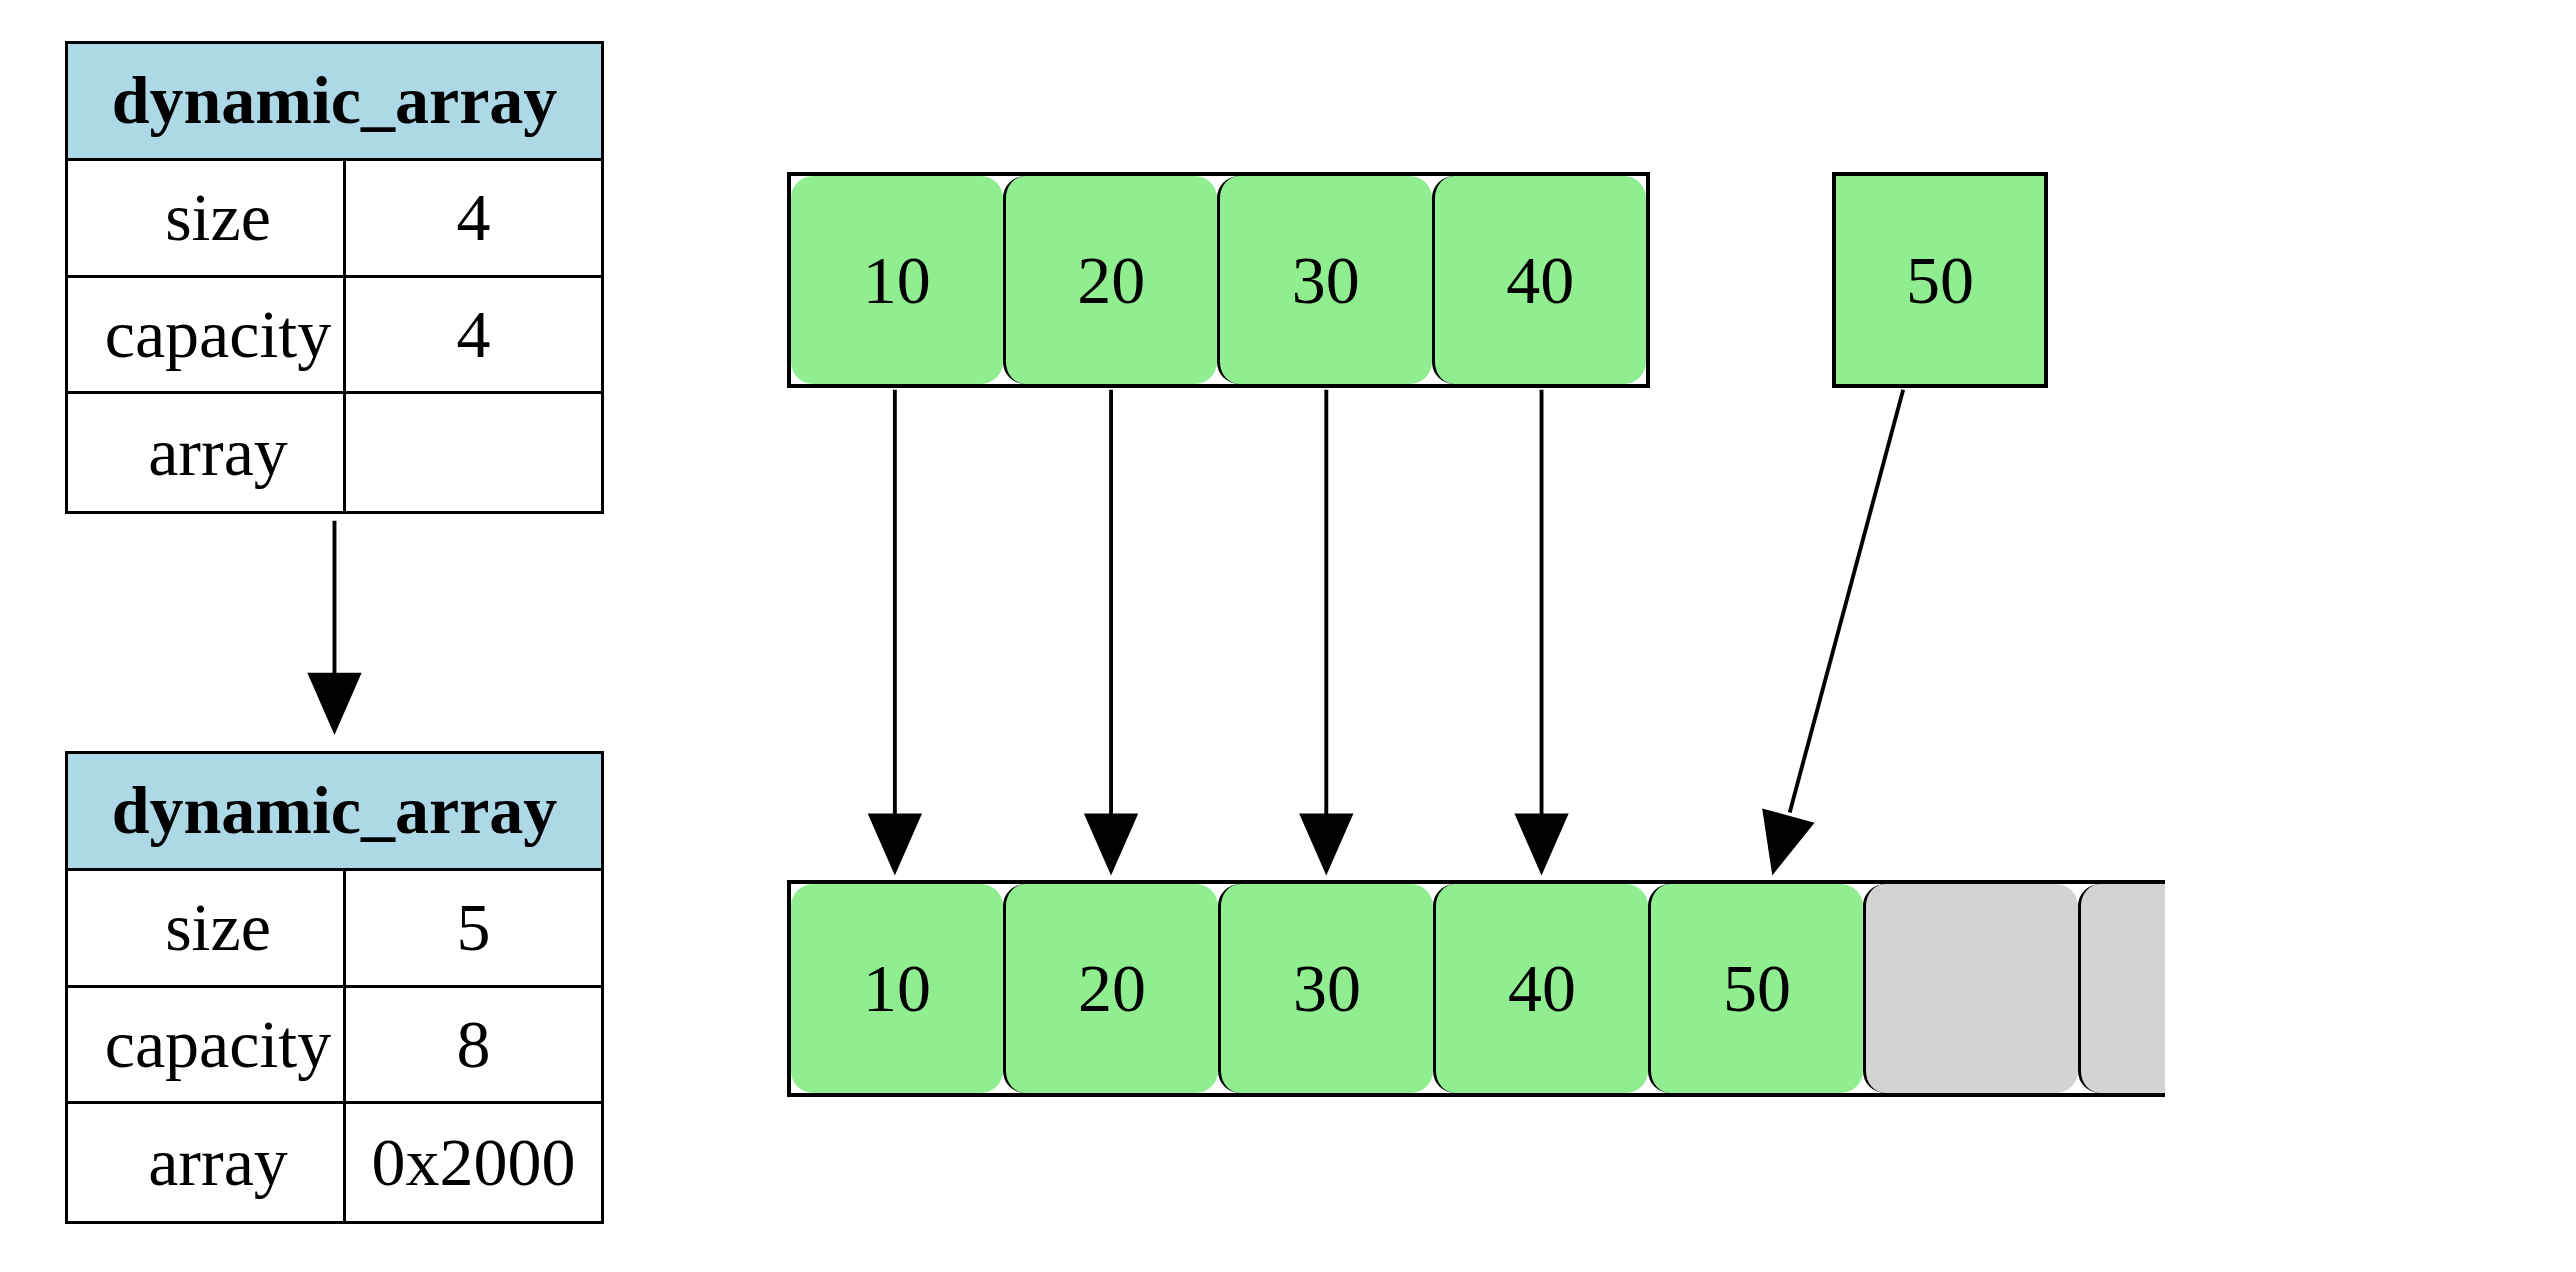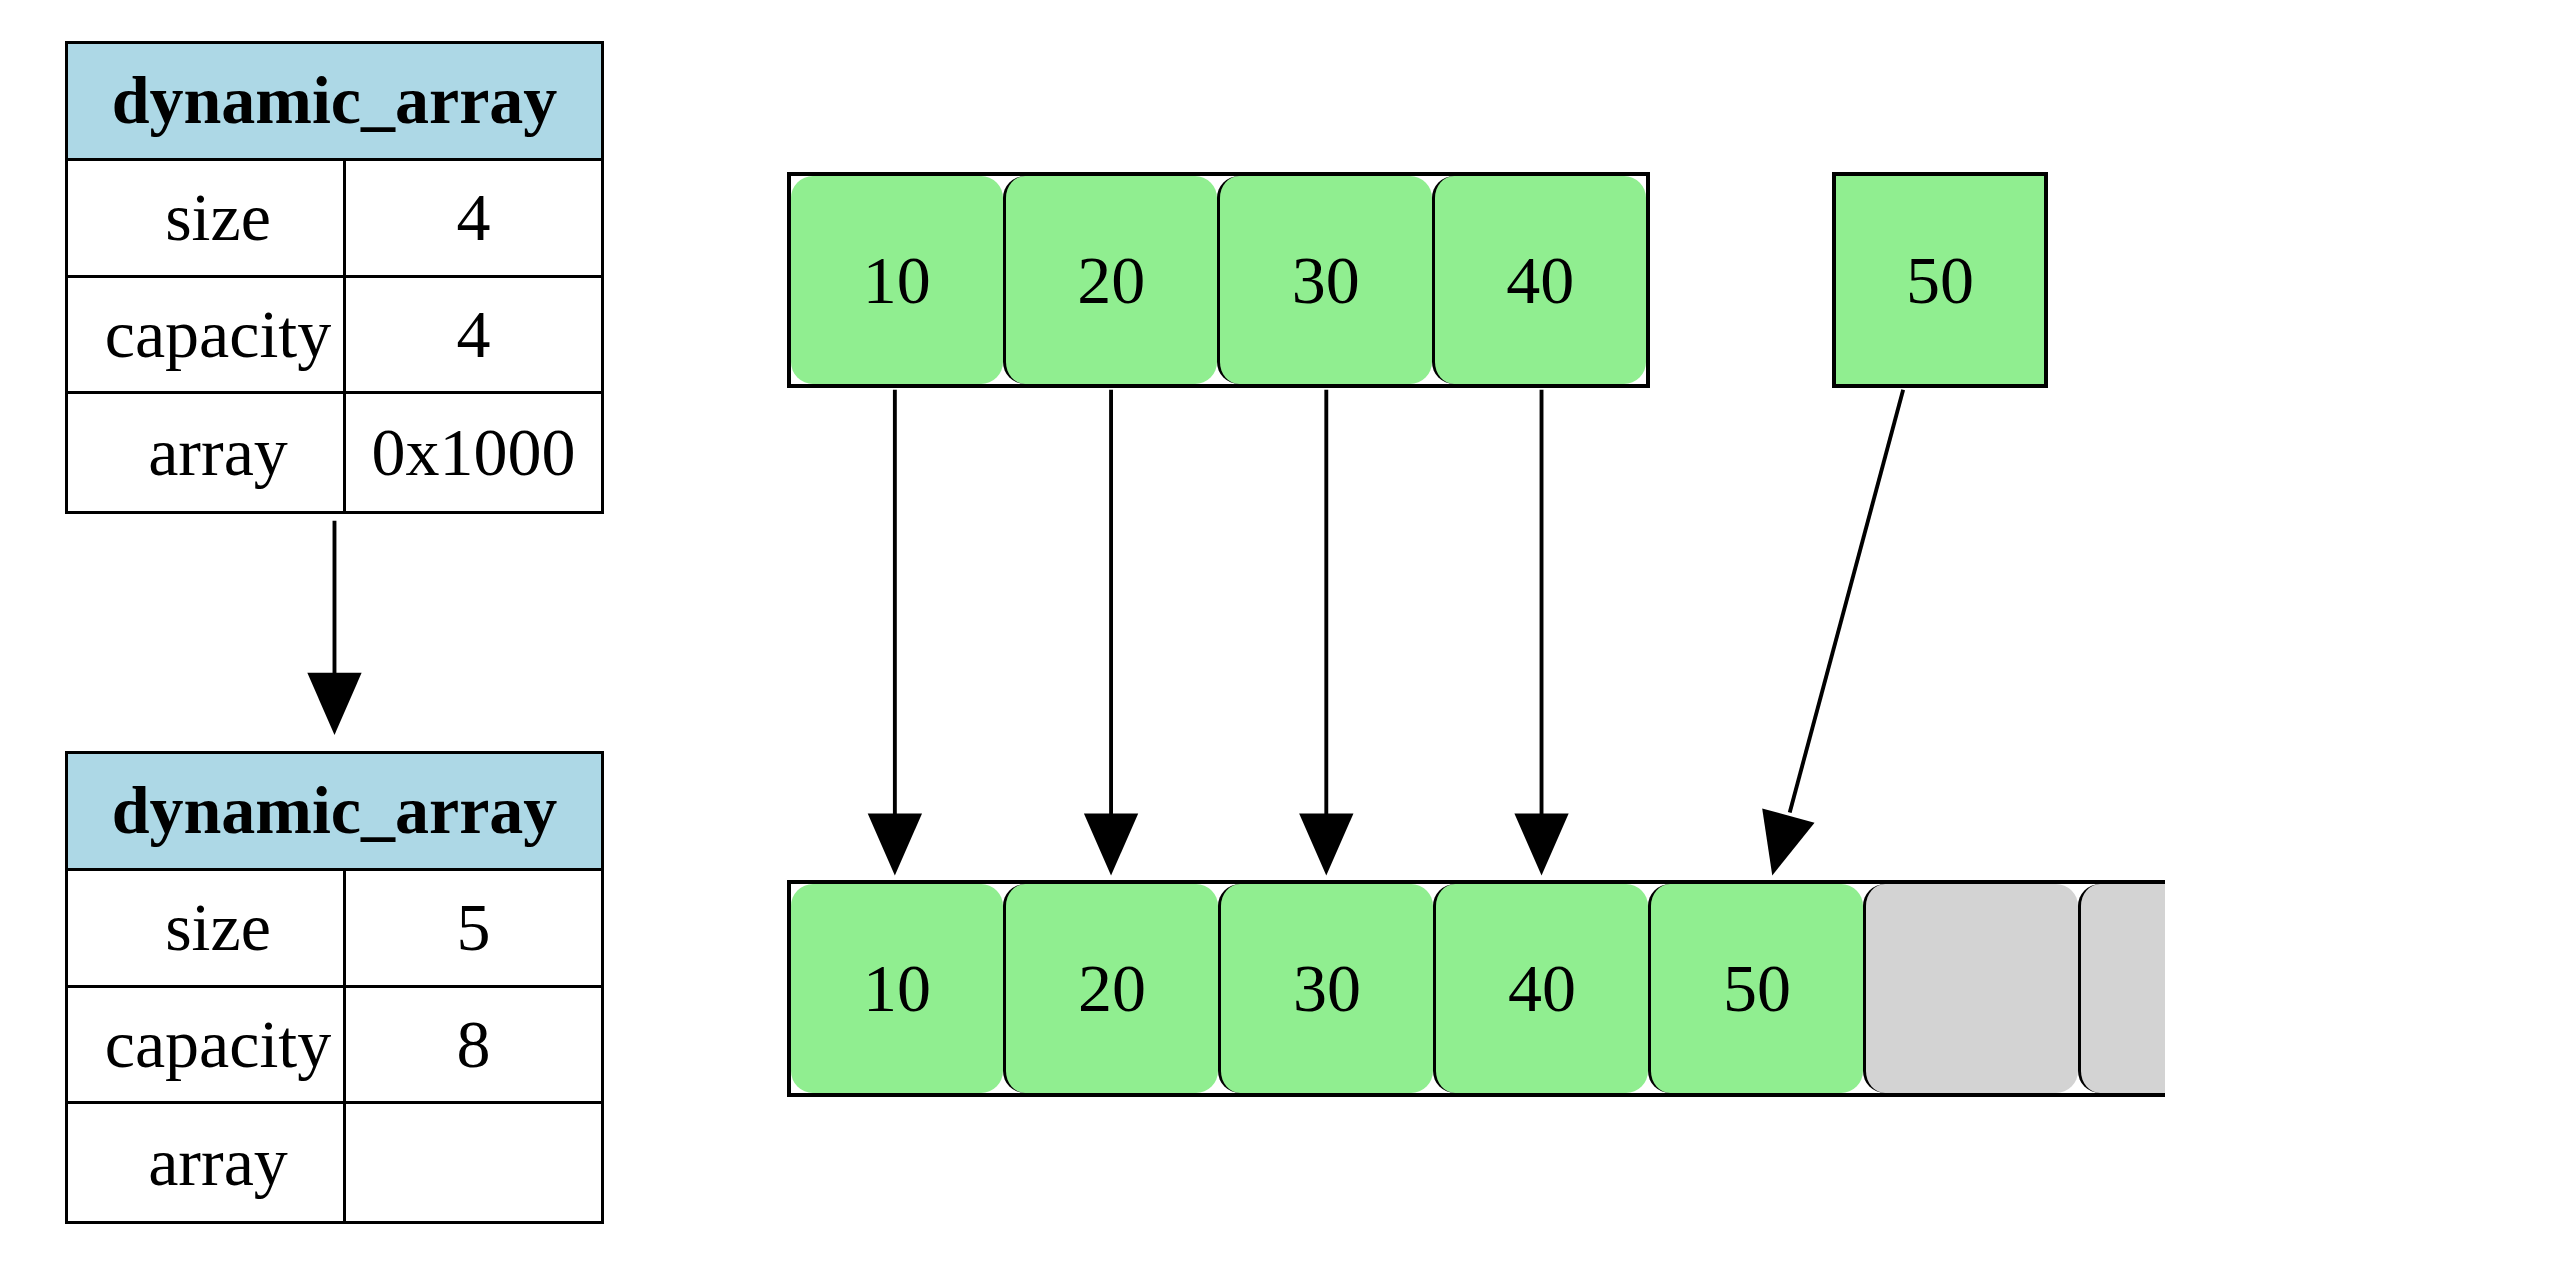--- a/index.html
+++ b/index.html
@@ -65,30 +65,30 @@
 
 <div class="canvas">
 
   <div class="struct" style="top:41px;">
     <div class="hdr">dynamic_array</div>
     <div class="cell lbl rb">size</div>
     <div class="cell rb">4</div>
     <div class="cell lbl rb">capacity</div>
     <div class="cell rb">4</div>
     <div class="cell lbl">array</div>
-    <div class="cell">0x1000</div>
   </div>
 
   <div class="struct" style="top:751px;">
     <div class="hdr">dynamic_array</div>
     <div class="cell lbl rb">size</div>
     <div class="cell rb">5</div>
     <div class="cell lbl rb">capacity</div>
     <div class="cell rb">8</div>
     <div class="cell lbl">array</div>
+    <div class="cell">0x2000</div>
   </div>
 
   <div class="arr old-arr">
     <div class="acell">10</div>
     <div class="acell">20</div>
     <div class="acell">30</div>
     <div class="acell">40</div>
   </div>
 
   <div class="newelem">50</div>

